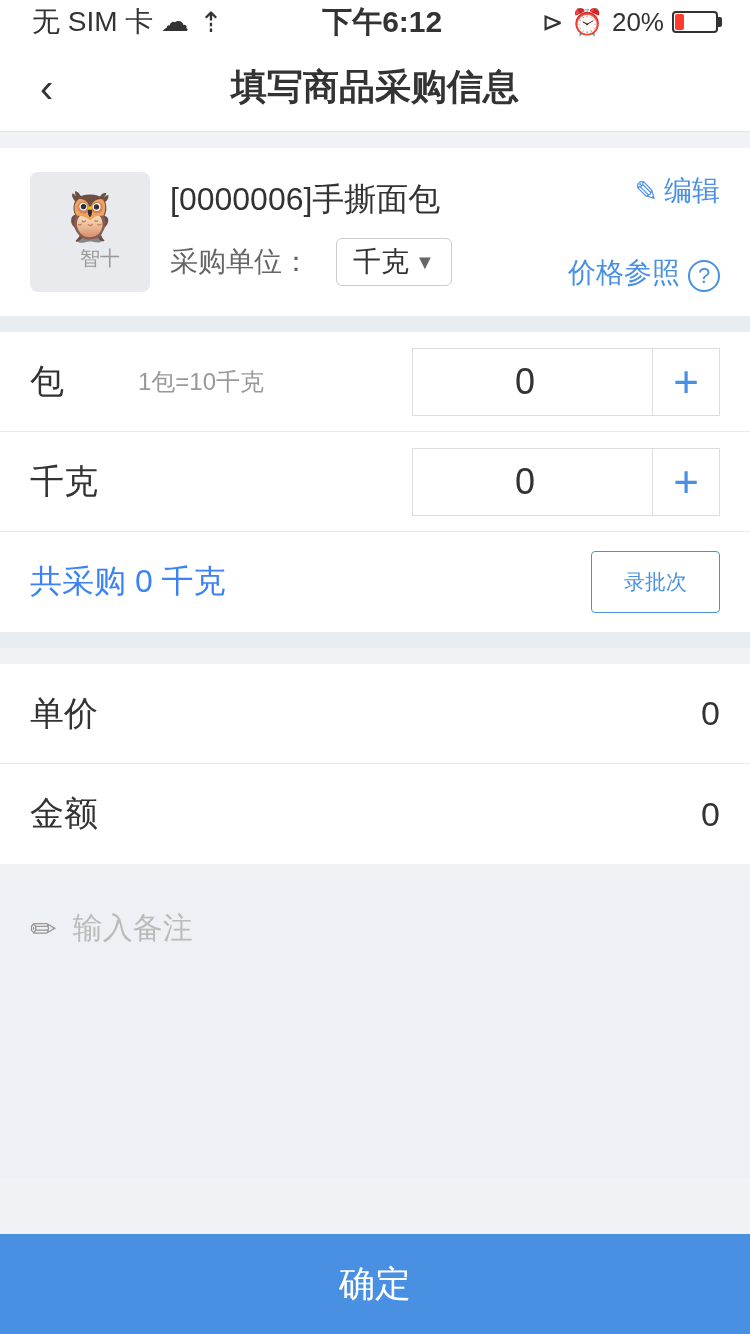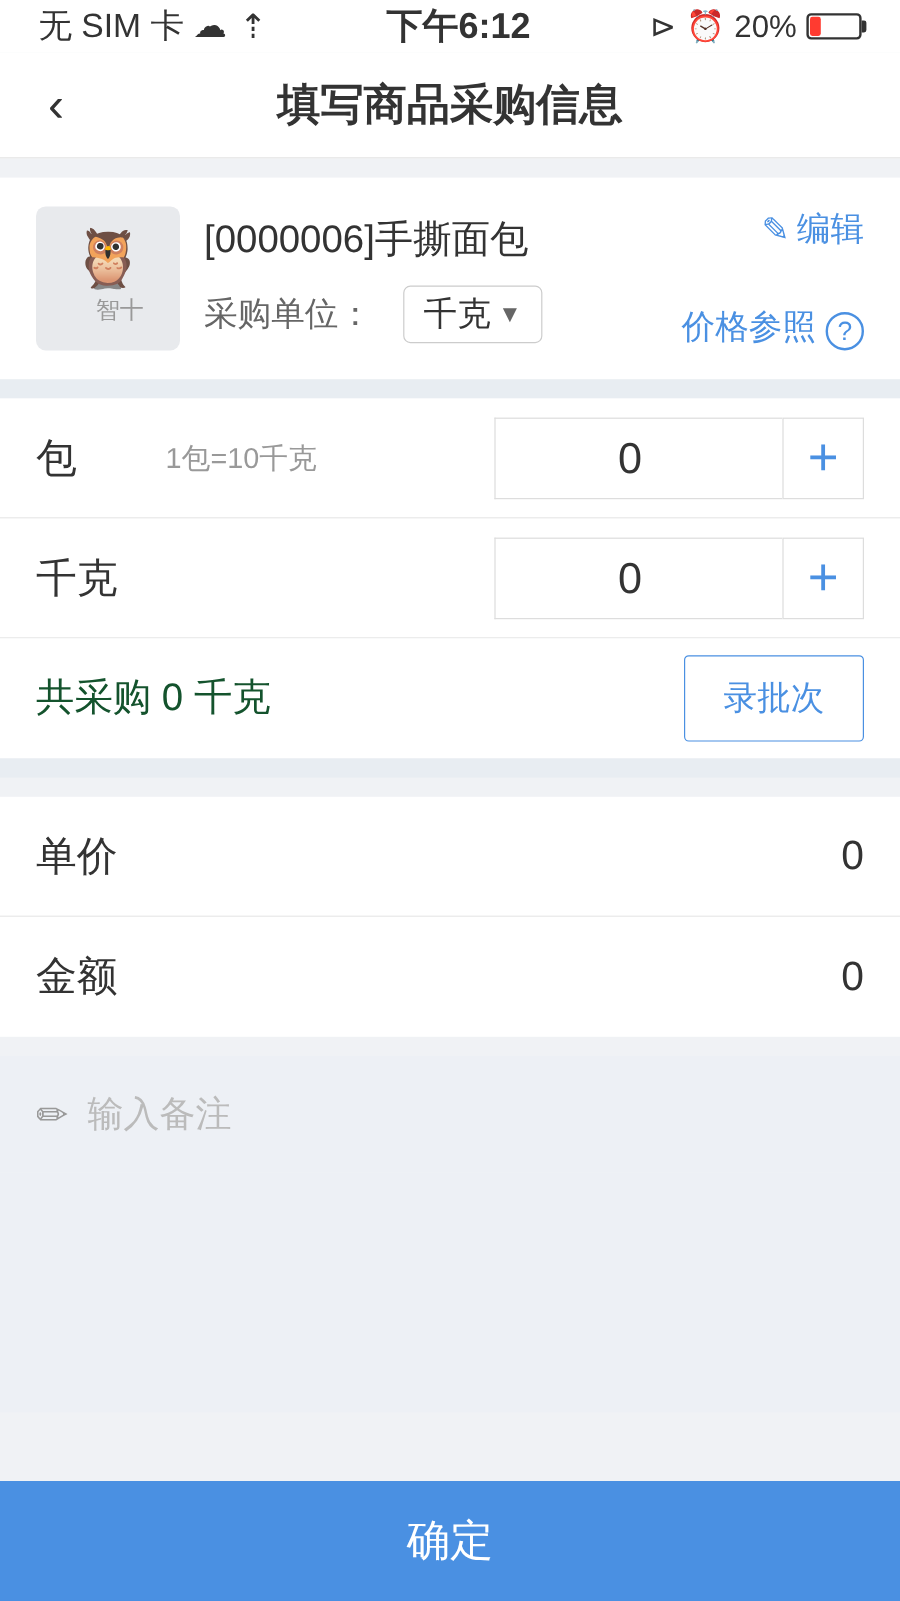--- a/index.html
+++ b/index.html
@@ -192,28 +192,28 @@
     .total-row {
       display: flex;
       align-items: center;
       padding: 0 30px;
       height: 100px;
       background: #fff;
     }
     .total-label {
       flex: 1;
       font-size: 32px;
-      color: #14532d;
+      color: #3b82f6;
     }
     .batch-btn {
       border: 1px solid #4a90e2;
       color: #4a90e2;
       background: #fff;
       padding: 16px 32px;
-      font-size: 28px;
+      font-size: 21px;
       border-radius: 4px;
       cursor: pointer;
     }
 
     
     .price-section { background: #fff; margin-top: 16px; }
     .price-row {
       display: flex;
       align-items: center;
       padding: 0 30px;

